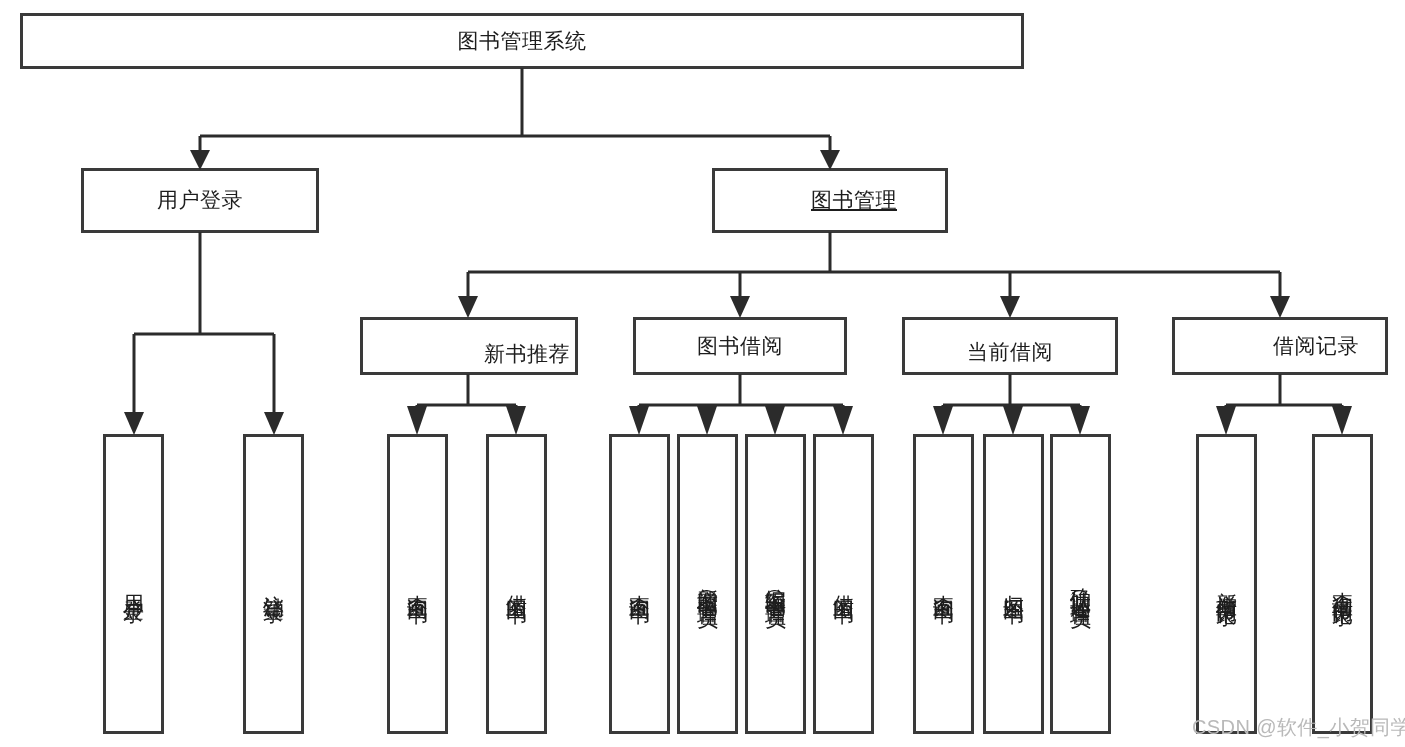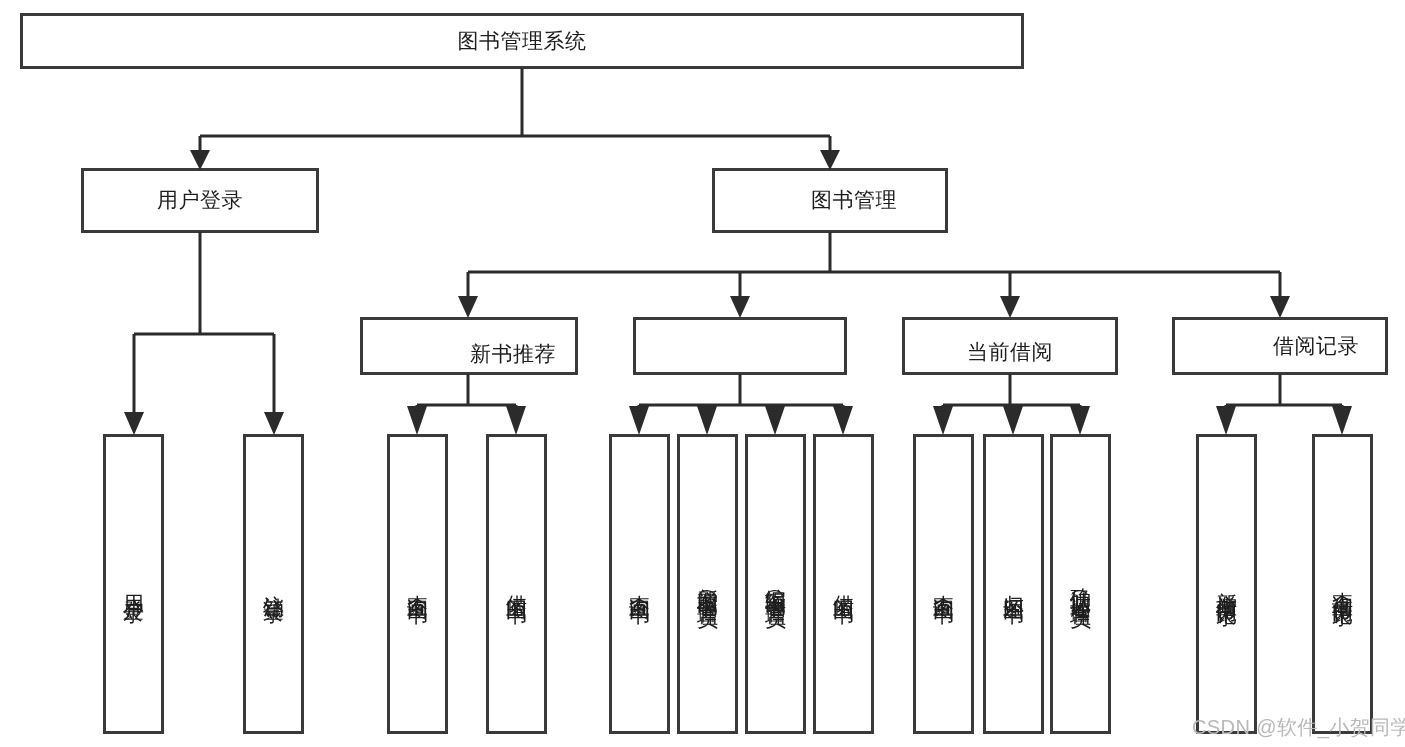--- a/index.html
+++ b/index.html
@@ -185,23 +185,24 @@
       <path class="connector" d="M 1342 405 L 1342 414"></path>
       <polygon class="arrow-head" points="1216,406 1236,406 1226,435"></polygon>
       <polygon class="arrow-head" points="1332,406 1352,406 1342,435"></polygon>
     </g>
 
   </svg>
 
   <div class="node-label horizontal" style="left:21px; top:14px; width:1002px; height:54px;">图书管理系统</div>
 
   <div class="node-label horizontal" style="left:82px; top:169px; width:236px; height:63px;">用户登录</div>
-  <div class="node-label horizontal" style="left:713px; top:169px; width:282px; height:63px;">图书管理</div>
-
-  <div class="node-label horizontal" style="left:361px; top:318px; width:216px; height:72px;padding-left:44px;">新书推荐</div>
+  <div class="node-label horizontal" style="left:713px; top:169px; width:282px; height:63px;text-decoration:underline;">图书管理</div>
+
+  <div class="node-label horizontal" style="left:375px; top:318px; width:216px; height:72px;padding-left:44px;">新书推荐</div>
+  <div class="node-label horizontal" style="left:634px; top:318px; width:212px; height:56px;">图书借阅</div>
   <div class="node-label horizontal" style="left:903px; top:318px; width:214px; height:68px;">当前借阅</div>
   <div class="node-label horizontal" style="left:1173px; top:318px; width:214px; height:56px;margin-left:36px;">借阅记录</div>
 
   <div class="node-label vertical" style="left:104px; top:435px; width:59px; height:298px;">用户登录</div>
   <div class="node-label vertical" style="left:244px; top:435px; width:59px; height:298px;">注销登录</div>
 
   <div class="node-label vertical" style="left:388px; top:435px; width:59px; height:298px;">查询图书</div>
   <div class="node-label vertical" style="left:487px; top:435px; width:59px; height:298px;">借阅图书</div>
 
   <div class="node-label vertical" style="left:610px; top:435px; width:59px; height:298px;">查询图书</div>

